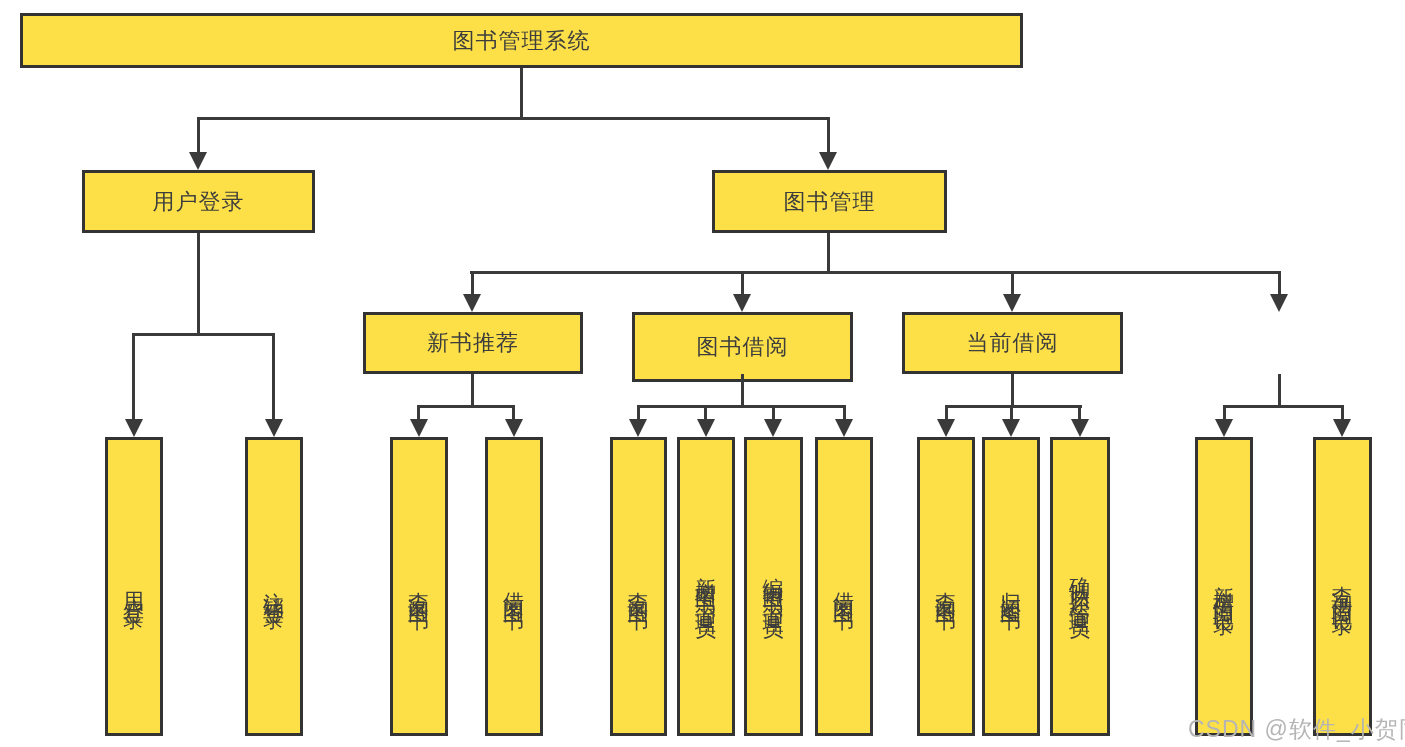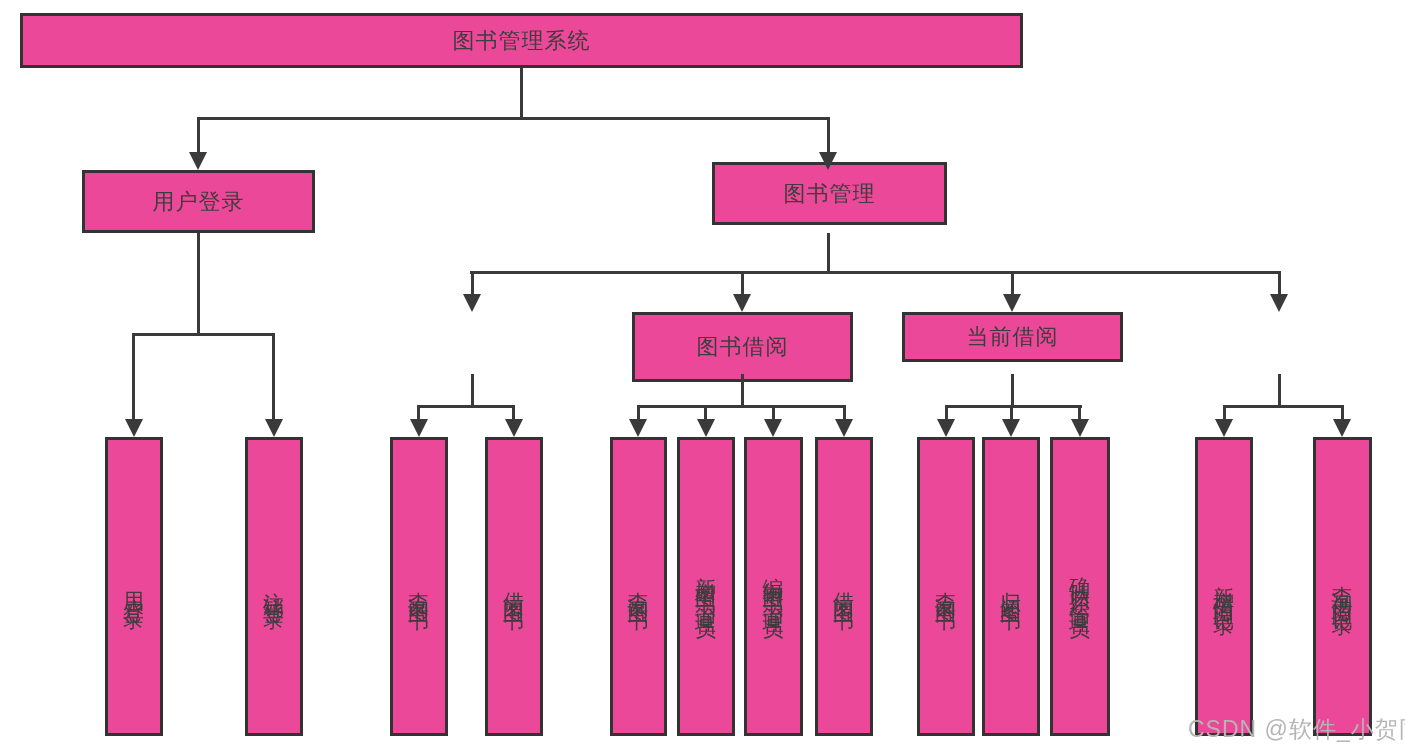--- a/index.html
+++ b/index.html
@@ -6,21 +6,21 @@
     --line:#3a3a3a;
     --border:#333333;
     --text:#3d3d3d;
     --wm:#b5b5b5;
   }
   *{margin:0;padding:0;box-sizing:border-box}
   body{background:#ffffff;font-family:"Liberation Sans","DejaVu Sans",sans-serif;}
   .stage{position:relative;width:1405px;height:747px;background:#ffffff;overflow:hidden;}
   .node{
     position:absolute;
-    background:#ec4899;
+    background:#fde047;
     border:3px solid var(--border);
     display:flex;align-items:center;justify-content:center;
     color:var(--text);
   }
   .hnode{font-size:22px;letter-spacing:1px;}
   .vnode{font-size:21px;}
   .vtext{
     writing-mode:vertical-rl;
     text-orientation:mixed;
     letter-spacing:6px;
@@ -46,28 +46,31 @@
 
 <div class="stage">
 
   <div class="node hnode" style="left:20px;top:13px;width:1003px;height:55px">
     <span>图书管理系统</span>
   </div>
 
   <div class="node hnode" style="left:82px;top:170px;width:233px;height:63px">
     <span>用户登录</span>
   </div>
-  <div class="node hnode" style="left:712px;top:162px;width:235px;height:63px">
+  <div class="node hnode" style="left:712px;top:170px;width:235px;height:63px">
     <span>图书管理</span>
   </div>
 
+  <div class="node hnode" style="left:363px;top:312px;width:220px;height:62px">
+    <span>新书推荐</span>
+  </div>
   <div class="node hnode" style="left:632px;top:312px;width:221px;height:70px">
     <span>图书借阅</span>
   </div>
-  <div class="node hnode" style="left:902px;top:312px;width:221px;height:50px">
+  <div class="node hnode" style="left:902px;top:312px;width:221px;height:62px">
     <span>当前借阅</span>
   </div>
 
   <div class="node vnode" style="left:105px;top:437px;width:58px;height:299px">
     <span class="vtext">用户登录</span>
   </div>
   <div class="node vnode" style="left:245px;top:437px;width:58px;height:299px">
     <span class="vtext">注销登录</span>
   </div>
 

